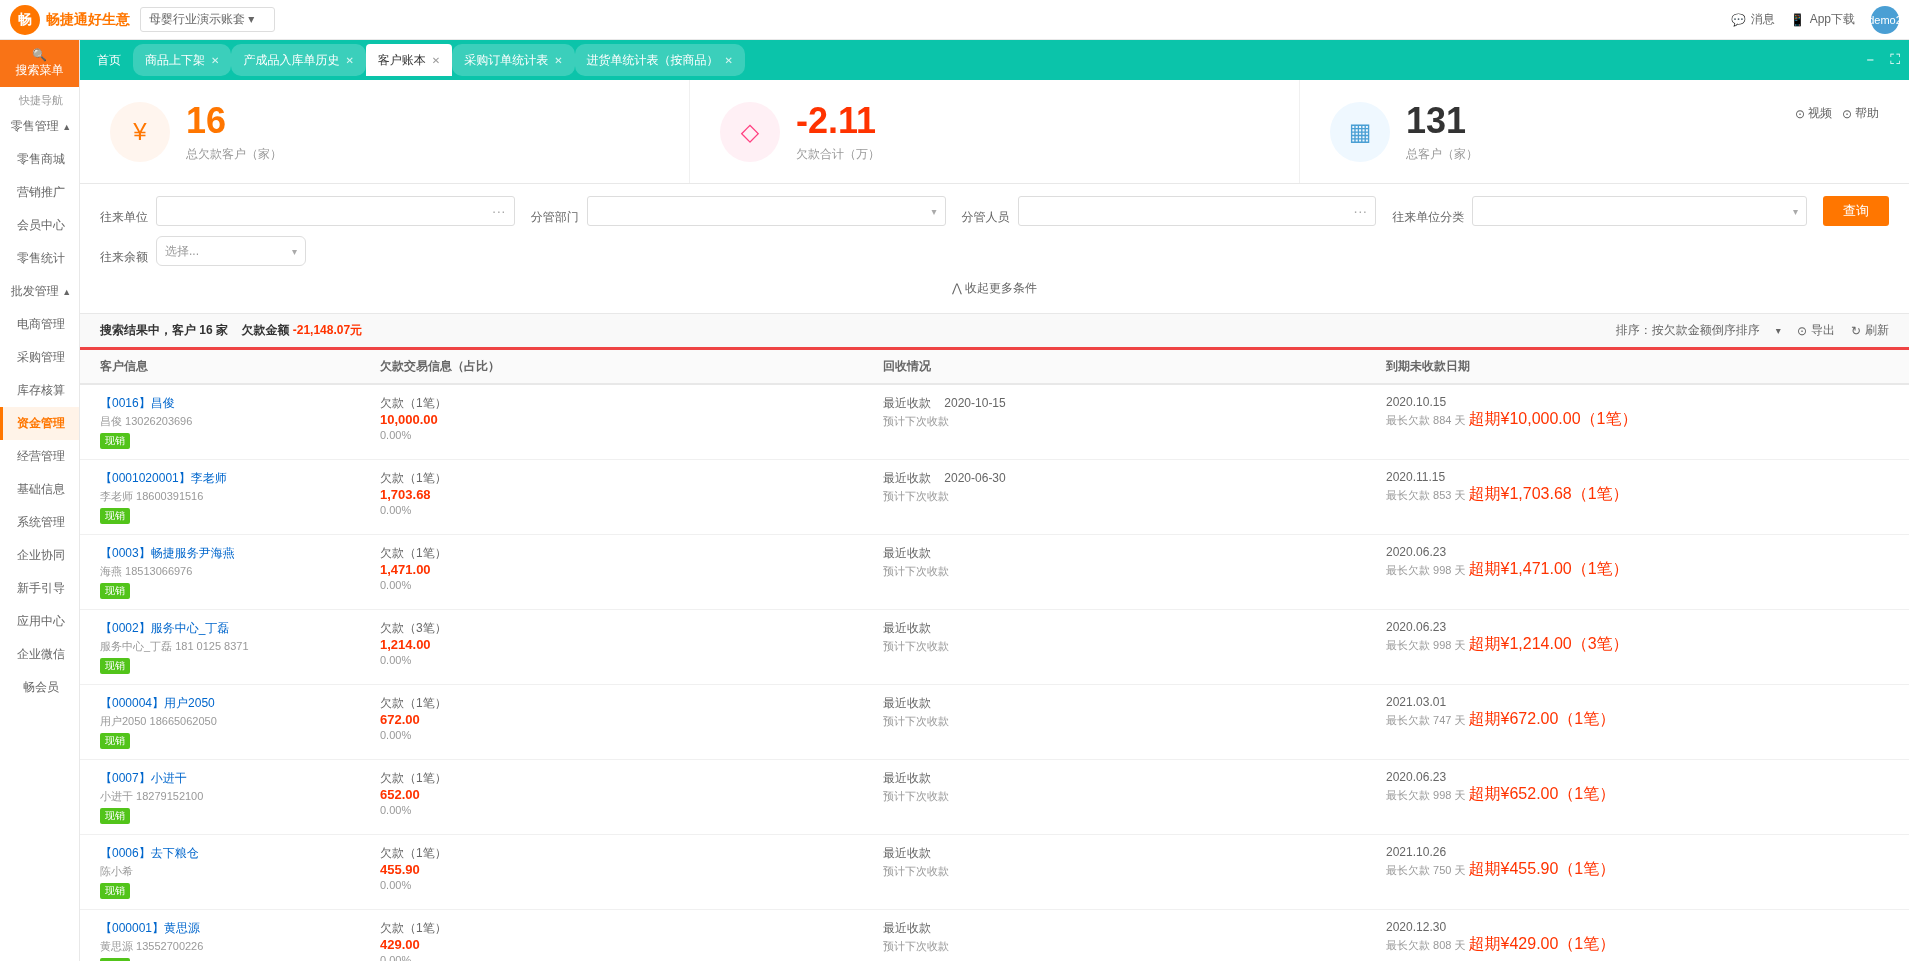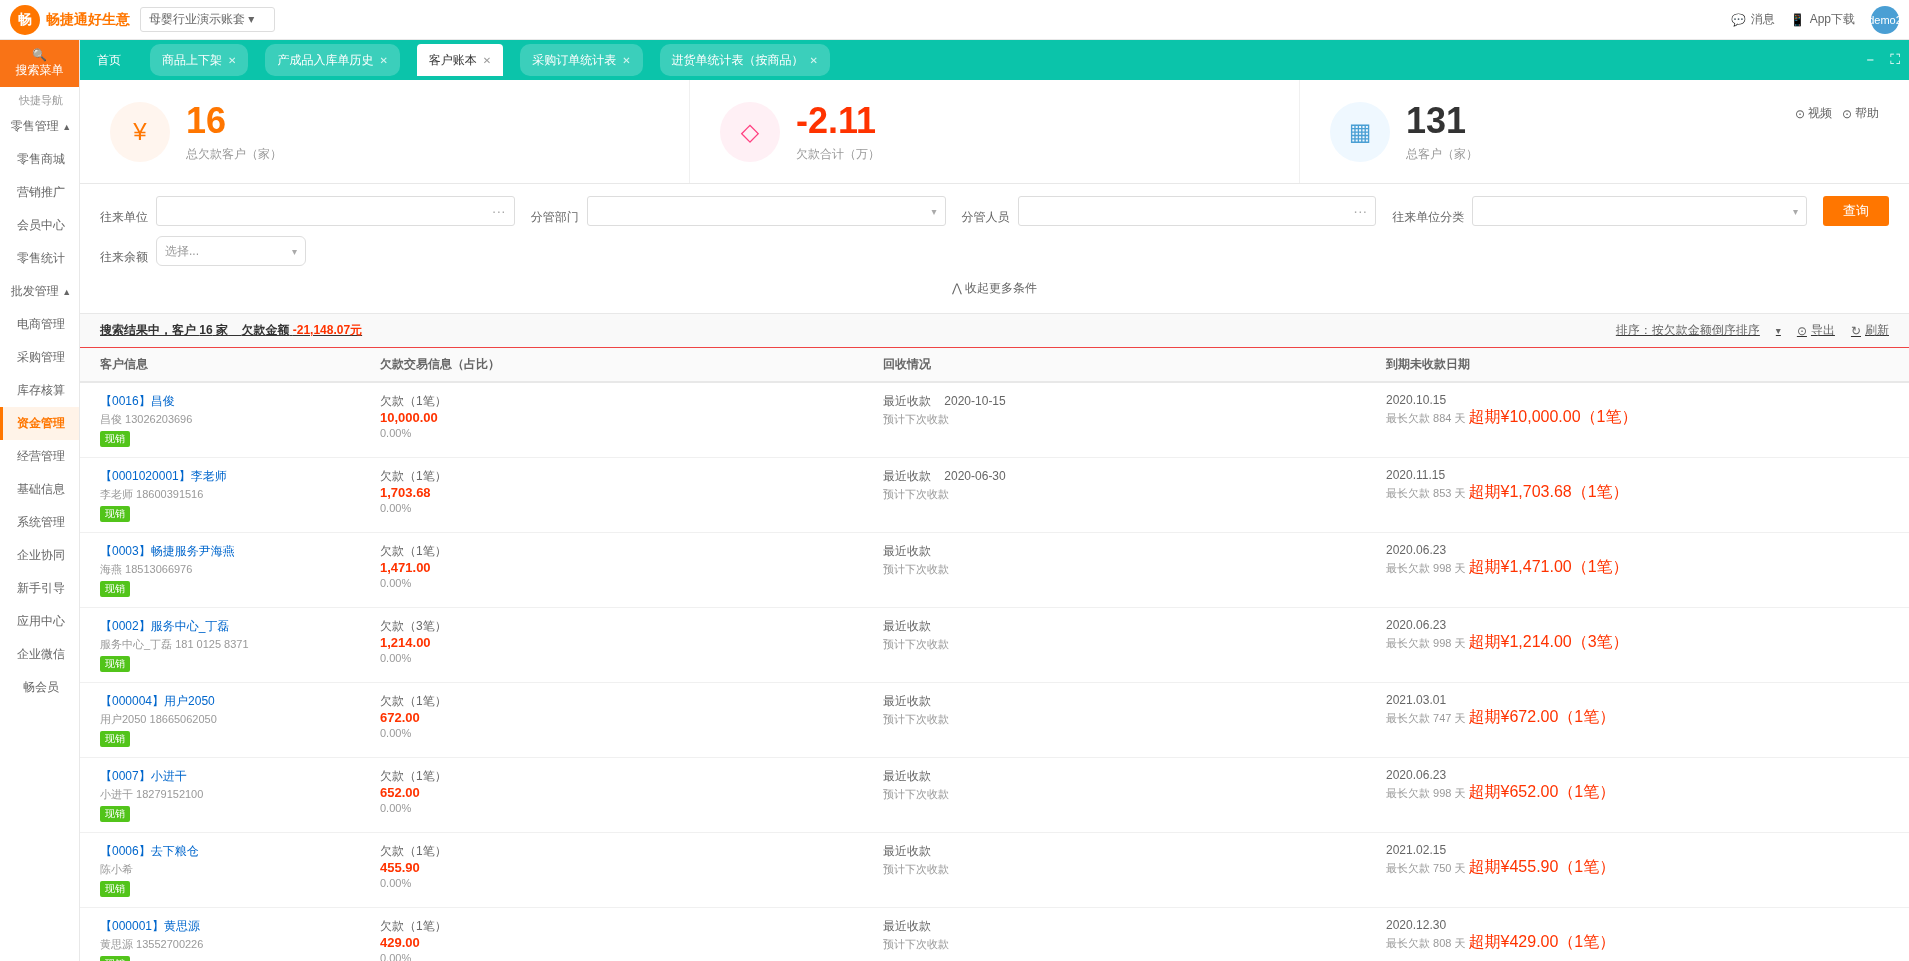--- a/index.html
+++ b/index.html
@@ -22,21 +22,21 @@
     
     .sidebar { width: 80px; background: #fff; border-right: 1px solid #e8e8e8; display: flex; flex-direction: column; overflow-y: auto; }
     .sidebar-search { padding: 8px 5px; background: #f97316; color: white; text-align: center; font-size: 12px; cursor: pointer; }
     .sidebar-item { padding: 8px 5px; text-align: center; font-size: 12px; color: #666; cursor: pointer; border-left: 3px solid transparent; }
     .sidebar-item.active { background: #fff3e8; color: #ff7600; border-left: 3px solid #ff7600; font-weight: bold; }
 
     
     .content-area { flex: 1; display: flex; flex-direction: column; overflow: hidden; }
 
     
-    .tab-bar { height: 40px; background: #0bc4aa; display: flex; align-items: center; padding: 0 5px; gap: 17px; overflow-x: auto; }
+    .tab-bar { height: 40px; background: #0bc4aa; display: flex; align-items: center; padding: 0 5px; gap: 0; overflow-x: auto; }
     .tab { height: 32px; padding: 0 12px; border-radius: 4px 4px 0 0; display: flex; align-items: center; gap: 6px; cursor: pointer; font-size: 12px; white-space: nowrap; }
     .tab.home { background: transparent; color: white; }
     .tab.normal { background: rgba(255,255,255,0.2); color: white; border-radius: 10px; }
     .tab.active { background: white; color: #333; }
     .tab-close { font-size: 10px; color: rgba(255,255,255,0.8); cursor: pointer; }
     .tab.active .tab-close { color: #999; }
     .tab-bar-actions { margin-left: auto; display: flex; gap: 5px; }
     .tab-bar-btn { color: white; font-size: 14px; cursor: pointer; padding: 0 4px; }
 
     
@@ -60,21 +60,21 @@
     
     .filter-area { background: white; padding: 12px 20px; border-bottom: 1px solid #e8e8e8; }
     .filter-row { display: flex; align-items: center; gap: 16px; margin-bottom: 10px; }
     .filter-group { display: flex; align-items: center; gap: 8px; flex: 1; }
     .filter-label { font-size: 12px; color: #666; white-space: nowrap; margin-top: 12px; }
     .filter-dots { color: #aaa; font-size: 14px; }
     .btn-search { background: #ff7600; color: white; border: none; padding: 6px 20px; border-radius: 3px; cursor: pointer; font-size: 13px; }
     .collapse-row { text-align: center; font-size: 12px; color: #666; cursor: pointer; padding: 4px; }
 
     
-    .result-info-bar { padding: 8px 20px; background: #f9f9f9; border-bottom: 1px solid #ef4444; display: flex; justify-content: space-between; align-items: flex-start; font-size: 12px; text-decoration: underline; }
+    .result-info-bar { padding: 8px 20px; background: #f9f9f9; border-bottom: 3px solid #ef4444; display: flex; justify-content: space-between; align-items: flex-start; font-size: 12px; }
     .result-text { color: #666; }
     .result-text span { color: #333; font-weight: bold; }
     .result-text .amount { color: #ff3300; }
     .result-actions { display: flex; gap: 16px; align-items: center; color: #666; }
     .result-action { display: flex; align-items: center; gap: 4px; cursor: pointer; }
 
     
     .data-table { width: 100%; background: white; }
     .table-header { display: grid; grid-template-columns: 280px 1fr 1fr 1fr; padding: 8px 20px; border-bottom: 2px solid #e8e8e8; background: #fafafa; }
     .table-header-cell { font-size: 12px; color: #666; font-weight: bold; }
@@ -479,21 +479,21 @@
           <div>
             <div class="debt-count">欠款（1笔）</div>
             <div class="amount-red">455.90</div>
             <div class="amount-gray">0.00%</div>
           </div>
           <div>
             <div class="recent-payment">最近收款</div>
             <div class="next-payment">预计下次收款</div>
           </div>
           <div>
-            <div class="due-date">2021.02.15</div>
+            <div class="due-date">2021.10.26</div>
             <div class="max-days">最长欠款 750 天 <span class="overdue">超期¥455.90（1笔）</span></div>
           </div>
         </div>
 
         <div class="table-row">
           <div>
             <div class="customer-name">【000001】黄思源</div>
             <div class="customer-sub">黄思源 13552700226</div>
             <span class="tag">现销</span>
           </div>

